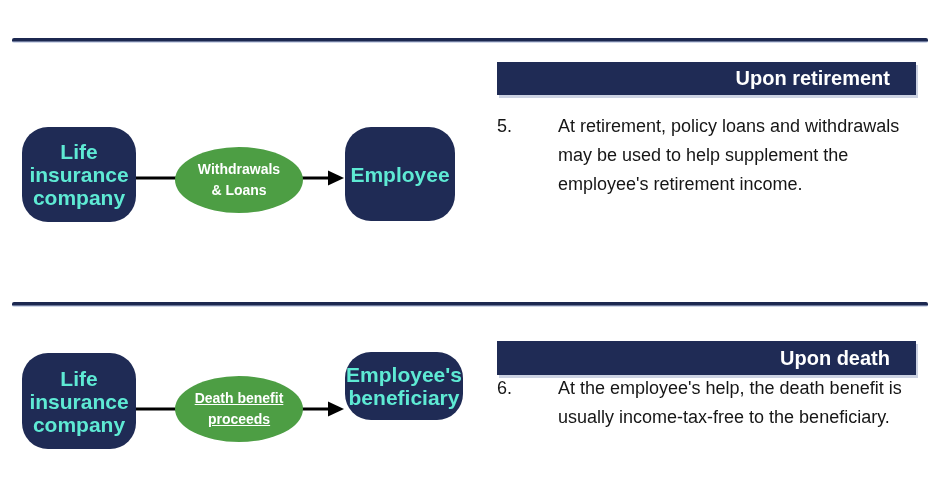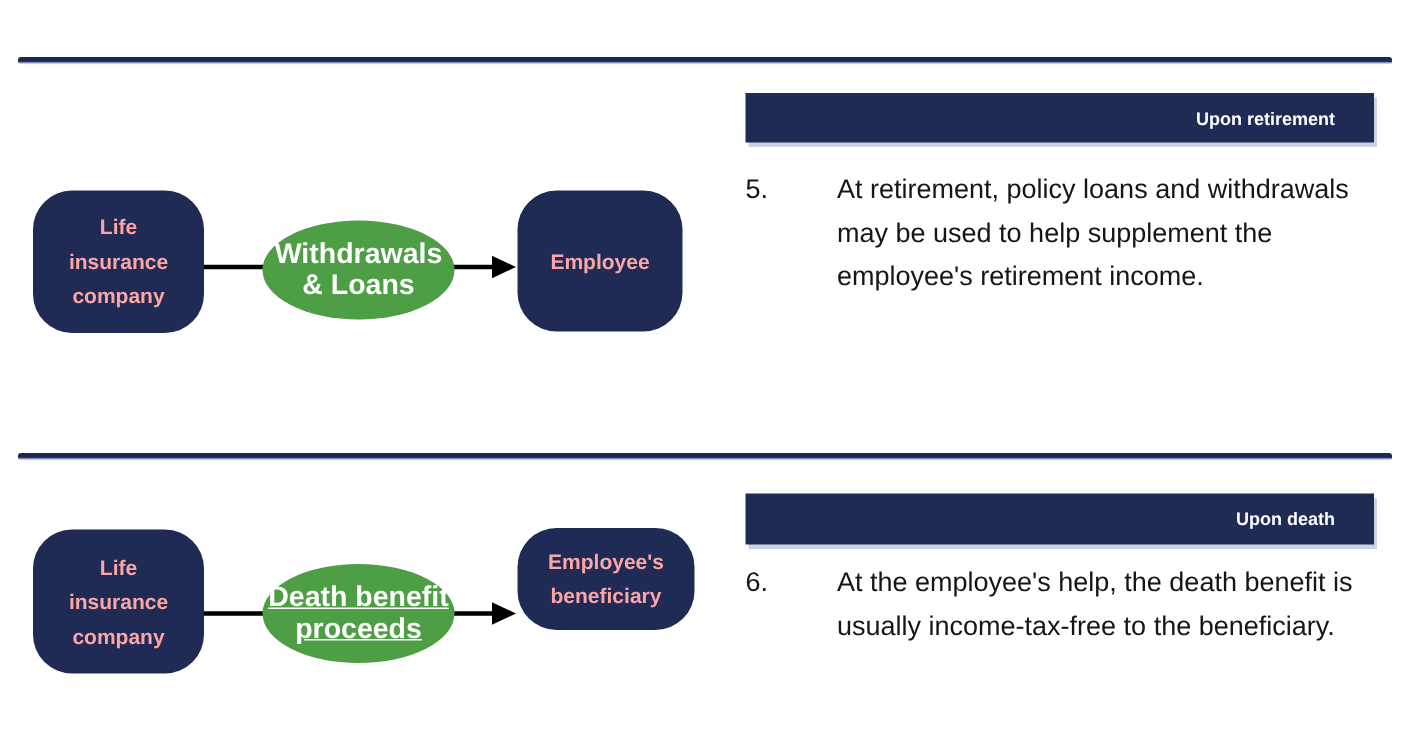--- a/index.html
+++ b/index.html
@@ -24,38 +24,38 @@
     border-radius: 2px;
   }
   .divider-1 { top: 38px; }
   .divider-2 { top: 302px; }
 
   
   .node-box {
     position: absolute;
     background: #1f2b55;
     border-radius: 26px;
-    color: #fca5a5;
+    color: #5eead4;
     font-weight: bold;
-    font-size: 14px;
+    font-size: 21px;
     line-height: 23px;
     display: flex;
     align-items: center;
     justify-content: center;
     text-align: center;
     white-space: pre-line;
     z-index: 2;
   }
   .node-ellipse {
     position: absolute;
     background: #4d9e44;
     border-radius: 50%;
     color: #ffffff;
     font-weight: bold;
-    font-size: 19px;
+    font-size: 14px;
     line-height: 21px;
     display: flex;
     align-items: center;
     justify-content: center;
     text-align: center;
     white-space: pre-line;
     z-index: 2;
   }
   .flow-arrow {
     position: absolute;
@@ -73,29 +73,29 @@
   .s2-arrow { left: 128px; top: 399px; }
 
   
   .banner {
     position: absolute;
     left: 497px;
     width: 419px;
     background: #1f2b55;
     color: #ffffff;
     font-weight: bold;
-    font-size: 12px;
+    font-size: 20px;
     display: flex;
     align-items: center;
     justify-content: flex-end;
     padding-right: 26px;
     box-shadow: 2px 3px 0 #ccd2e2;
   }
   .banner-1 { top: 62px;  height: 33px; }
-  .banner-2 { top: 329px; height: 34px; }
+  .banner-2 { top: 341px; height: 34px; }
 
   
   .note {
     position: absolute;
     left: 497px;
     width: 426px;
     display: flex;
     color: #161616;
     font-size: 18px;
     line-height: 29px;

